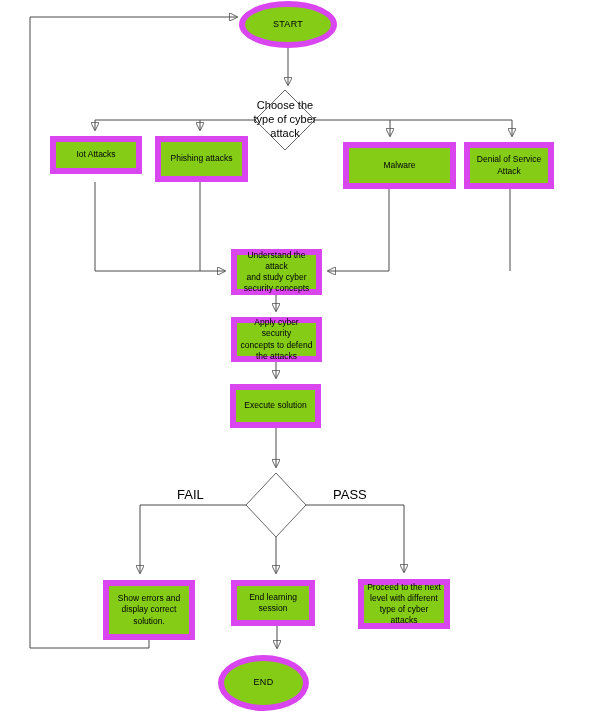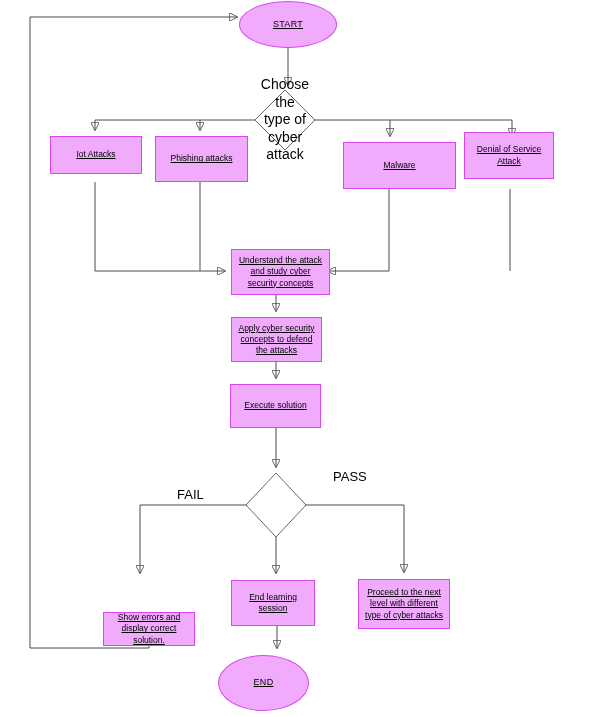--- a/index.html
+++ b/index.html
@@ -4,29 +4,29 @@
 <style>
   html,body { margin:0; padding:0; background:#ffffff; }
   .canvas {
     position:relative; width:611px; height:717px; background:#ffffff;
     font-family:"Liberation Sans", sans-serif; overflow:hidden;
   }
   .edges { position:absolute; left:0; top:0; }
   .edges path { fill:none; stroke:#4a4a4a; stroke-width:1; }
   .edges polygon { fill:#ffffff; stroke:#666666; stroke-width:1; }
   .node {
-    position:absolute; box-sizing:border-box; background:#f0abfc;
-    border:1px solid #d946ef; display:flex; align-items:center; justify-content:center;
+    position:absolute; box-sizing:border-box; background:#84cc16;
+    border:6px solid #d946ef; display:flex; align-items:center; justify-content:center;
     text-align:center; font-size:8.5px; line-height:1.3; color:#000000;
-    white-space:pre-line; padding:2px;text-decoration:underline;
+    white-space:pre-line; padding:2px;
   }
   .oval { border-radius:50%; font-size:9px; letter-spacing:.3px; }
   .dlabel {
     position:absolute; display:flex; align-items:center; justify-content:center;
-    text-align:center; font-size:14px; line-height:1.25; color:#000000;
+    text-align:center; font-size:11px; line-height:1.25; color:#000000;
     white-space:pre-line; background:transparent;
   }
   .elabel {
     position:absolute; font-size:13px; color:#000000; width:30px;
   }
 </style>
 </head>
 <body>
 
 <div class="canvas">
@@ -75,40 +75,40 @@
 type of cyber
 attack</div>
 
 
   <div class="node" style="left:50px; top:136px; width:92px; height:38px;">Iot Attacks</div>
 
   <div class="node" style="left:155px; top:136px; width:93px; height:46px;text-align:center;">Phishing attacks</div>
 
   <div class="node" style="left:343px; top:142px; width:113px; height:47px;">Malware</div>
 
-  <div class="node" style="left:464px; top:132px; width:90px; height:47px;">Denial of Service
+  <div class="node" style="left:464px; top:142px; width:90px; height:47px;">Denial of Service
 Attack</div>
 
-  <div class="node" style="left:231px; top:249px; width:99px; height:46px;">Understand the attack
+  <div class="node" style="left:231px; top:249px; width:91px; height:46px;">Understand the attack
 and study cyber
 security concepts</div>
 
   <div class="node" style="left:230px; top:384px; width:91px; height:44px;">Execute solution</div>
 
   <div class="node" style="left:231px; top:317px; width:91px; height:45px;">Apply cyber security
 concepts to defend
 the attacks</div>
 
-  <div class="node" style="left:103px; top:612px; width:92px; height:34px;">Show errors and
+  <div class="node" style="left:103px; top:580px; width:92px; height:60px;">Show errors and
 display correct
 solution.</div>
 
   <div class="node" style="left:231px; top:580px; width:84px; height:46px;">End learning session</div>
 
   <div class="node" style="left:358px; top:579px; width:92px; height:50px;">Proceed to the next
 level with different
 type of cyber attacks</div>
 
   <div class="elabel" style="left:177px; top:487px;">FAIL</div>
 
-  <div class="elabel" style="left:333px; top:469px;">PASS</div>
+  <div class="elabel" style="left:333px; top:487px;">PASS</div>
 
 </div>
 
 </body></html>

